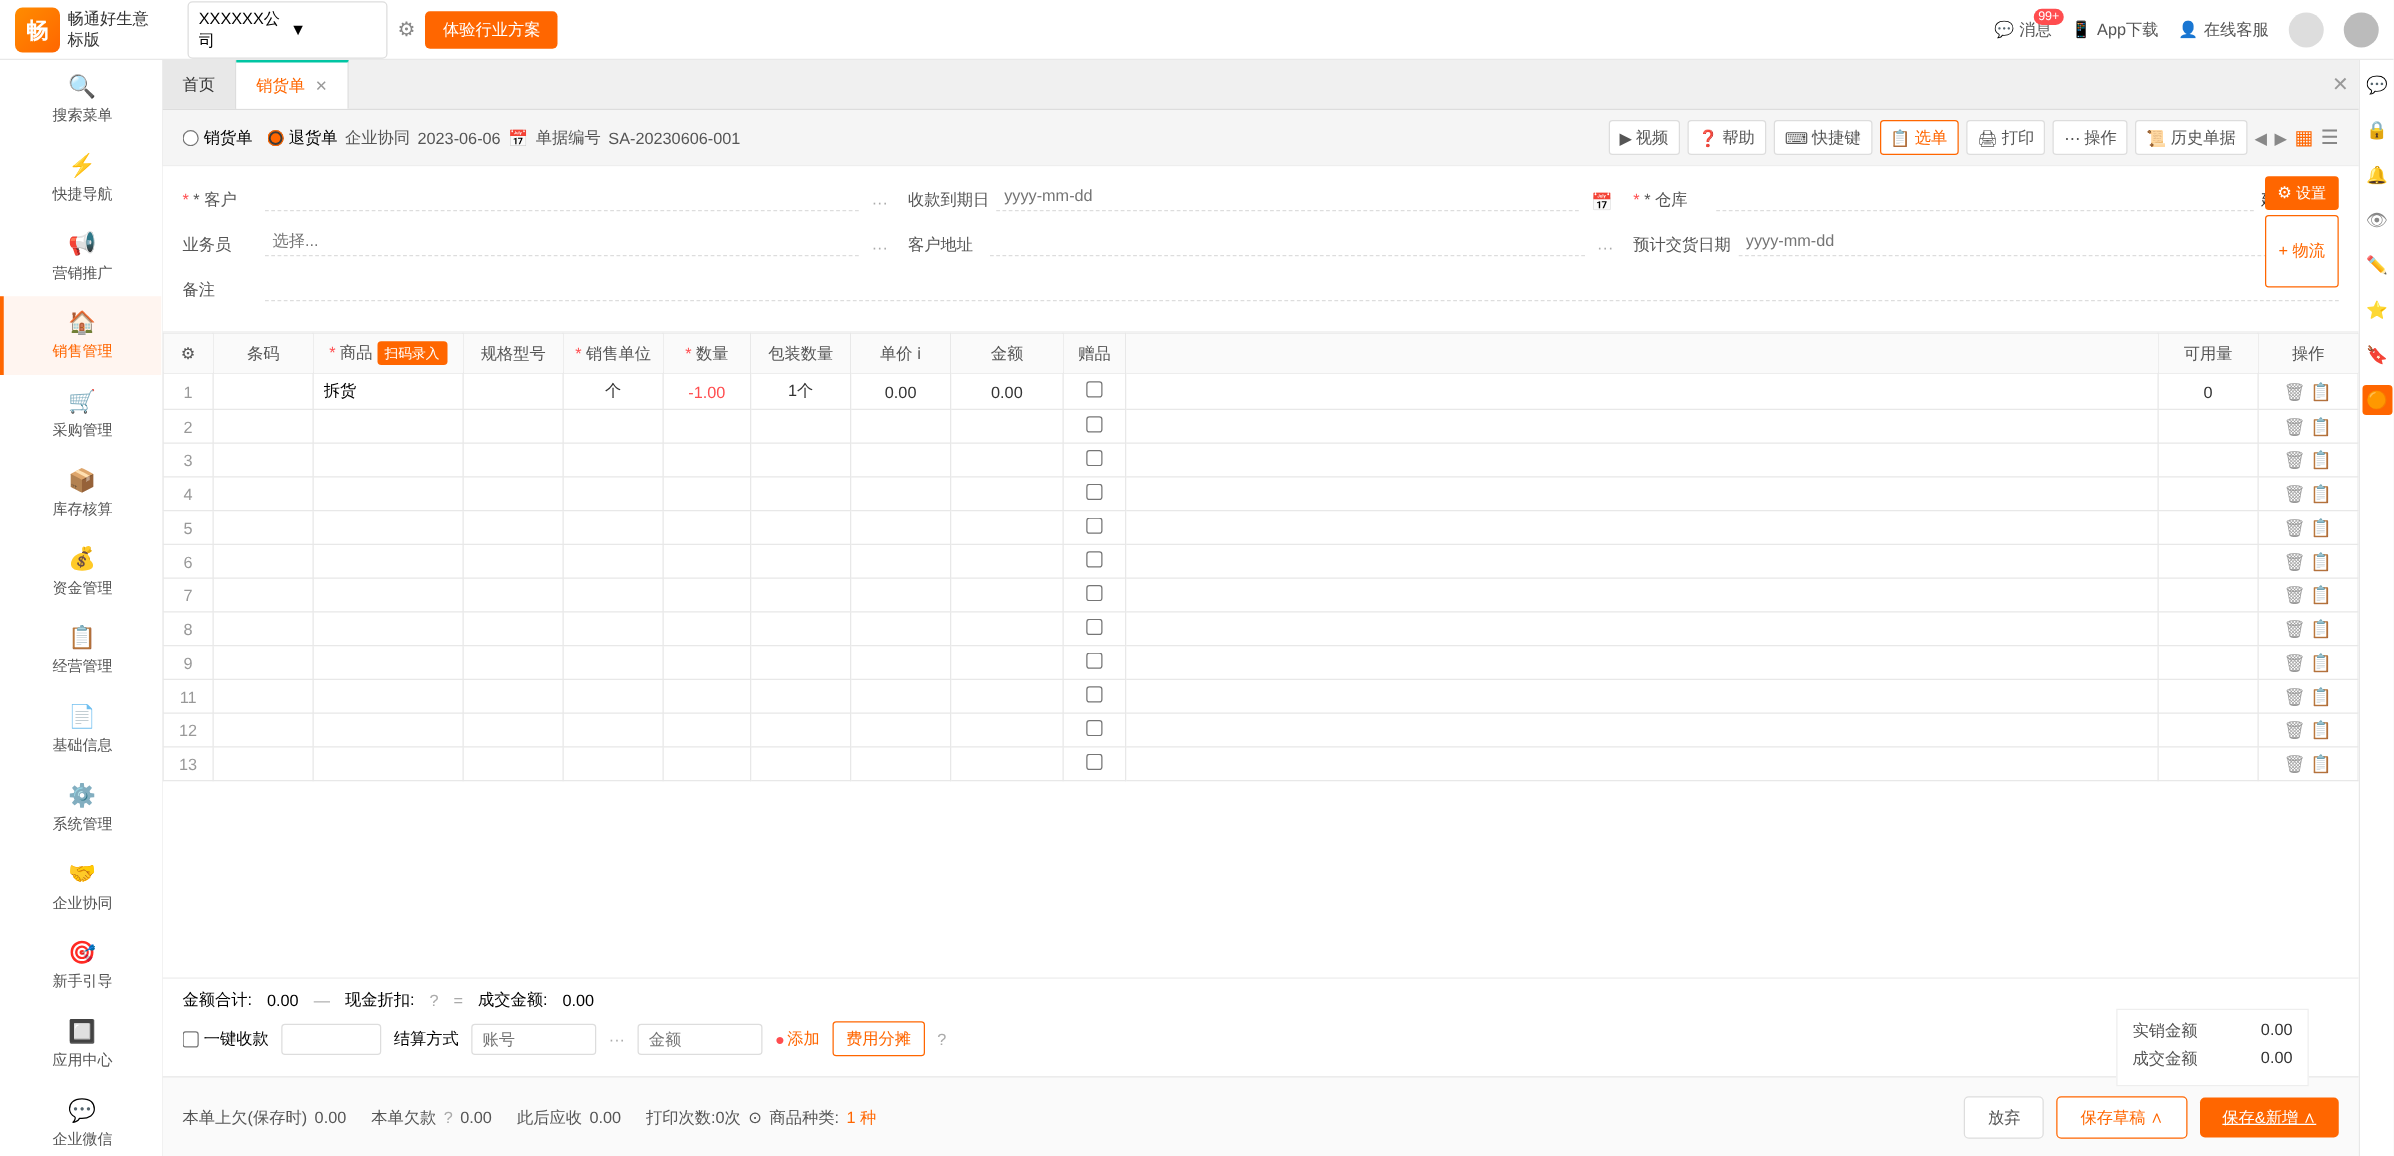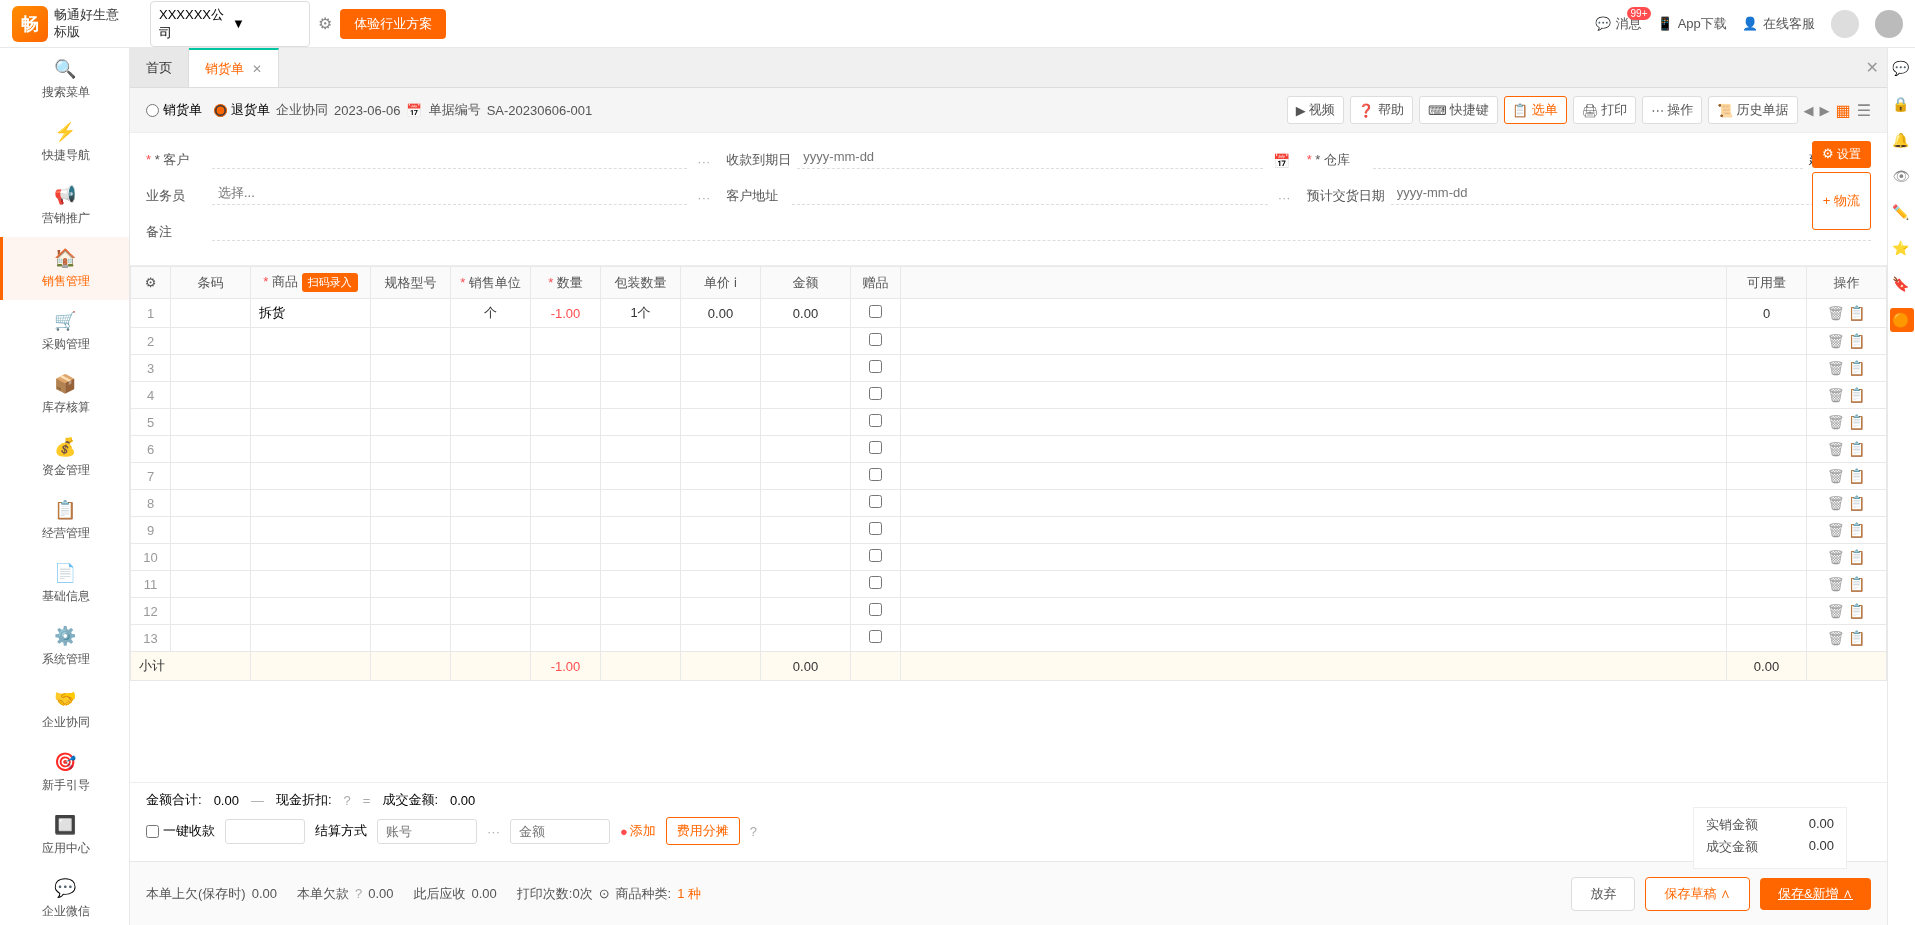--- a/index.html
+++ b/index.html
@@ -727,40 +727,20 @@
     <td style="min-width:200px;"></td>
     <td class="col-avail"></td>
     <td class="col-ops">
       <div class="row-op">
         <span class="op-btn">🗑</span>
         <span class="op-btn">📋</span>
       </div>
     </td>
   </tr>
             <tr>
-    <td class="col-num">10</td>
-    <td class="col-barcode"><input style="border: none; outline: none; width: 100%; background: none;" value=""></td>
-    <td class="col-product"><input style="border: none; outline: none; width: 100%; background: none;" value=""></td>
-    <td class="col-spec"><input style="border: none; outline: none; width: 100%; background: none;" value=""></td>
-    <td class="col-unit"></td>
-    <td class="col-qty "></td>
-    <td class="col-pack"></td>
-    <td class="col-price"></td>
-    <td class="col-amount"></td>
-    <td class="col-gift"><input type="checkbox" style=""></td>
-    <td style="min-width:200px;"></td>
-    <td class="col-avail"></td>
-    <td class="col-ops">
-      <div class="row-op">
-        <span class="op-btn">🗑</span>
-        <span class="op-btn">📋</span>
-      </div>
-    </td>
-  </tr>
-            <tr>
     <td class="col-num">11</td>
     <td class="col-barcode"><input style="border: none; outline: none; width: 100%; background: none;" value=""></td>
     <td class="col-product"><input style="border: none; outline: none; width: 100%; background: none;" value=""></td>
     <td class="col-spec"><input style="border: none; outline: none; width: 100%; background: none;" value=""></td>
     <td class="col-unit"></td>
     <td class="col-qty "></td>
     <td class="col-pack"></td>
     <td class="col-price"></td>
     <td class="col-amount"></td>
     <td class="col-gift"><input type="checkbox" style=""></td>
@@ -806,34 +786,20 @@
     <td class="col-gift"><input type="checkbox" style=""></td>
     <td style="min-width:200px;"></td>
     <td class="col-avail"></td>
     <td class="col-ops">
       <div class="row-op">
         <span class="op-btn">🗑</span>
         <span class="op-btn">📋</span>
       </div>
     </td>
   </tr>
-            <tr class="subtotal-row">
-  <td colspan="2" style="text-align:left;padding-left:8px;">小计</td>
-  <td></td>
-  <td></td>
-  <td></td>
-  <td class="qty-red">-1.00</td>
-  <td></td>
-  <td></td>
-  <td>0.00</td>
-  <td></td>
-  <td style="min-width:200px;"></td>
-  <td>0.00</td>
-  <td></td>
-</tr>
           </tbody>
       </table>
     </div>
 
     <div class="bottom-area">
       <div class="amount-row">
         <span>金额合计:</span>
         <span style="font-weight:500;">0.00</span>
         <span class="amount-dash">—</span>
         <span>现金折扣:</span>

